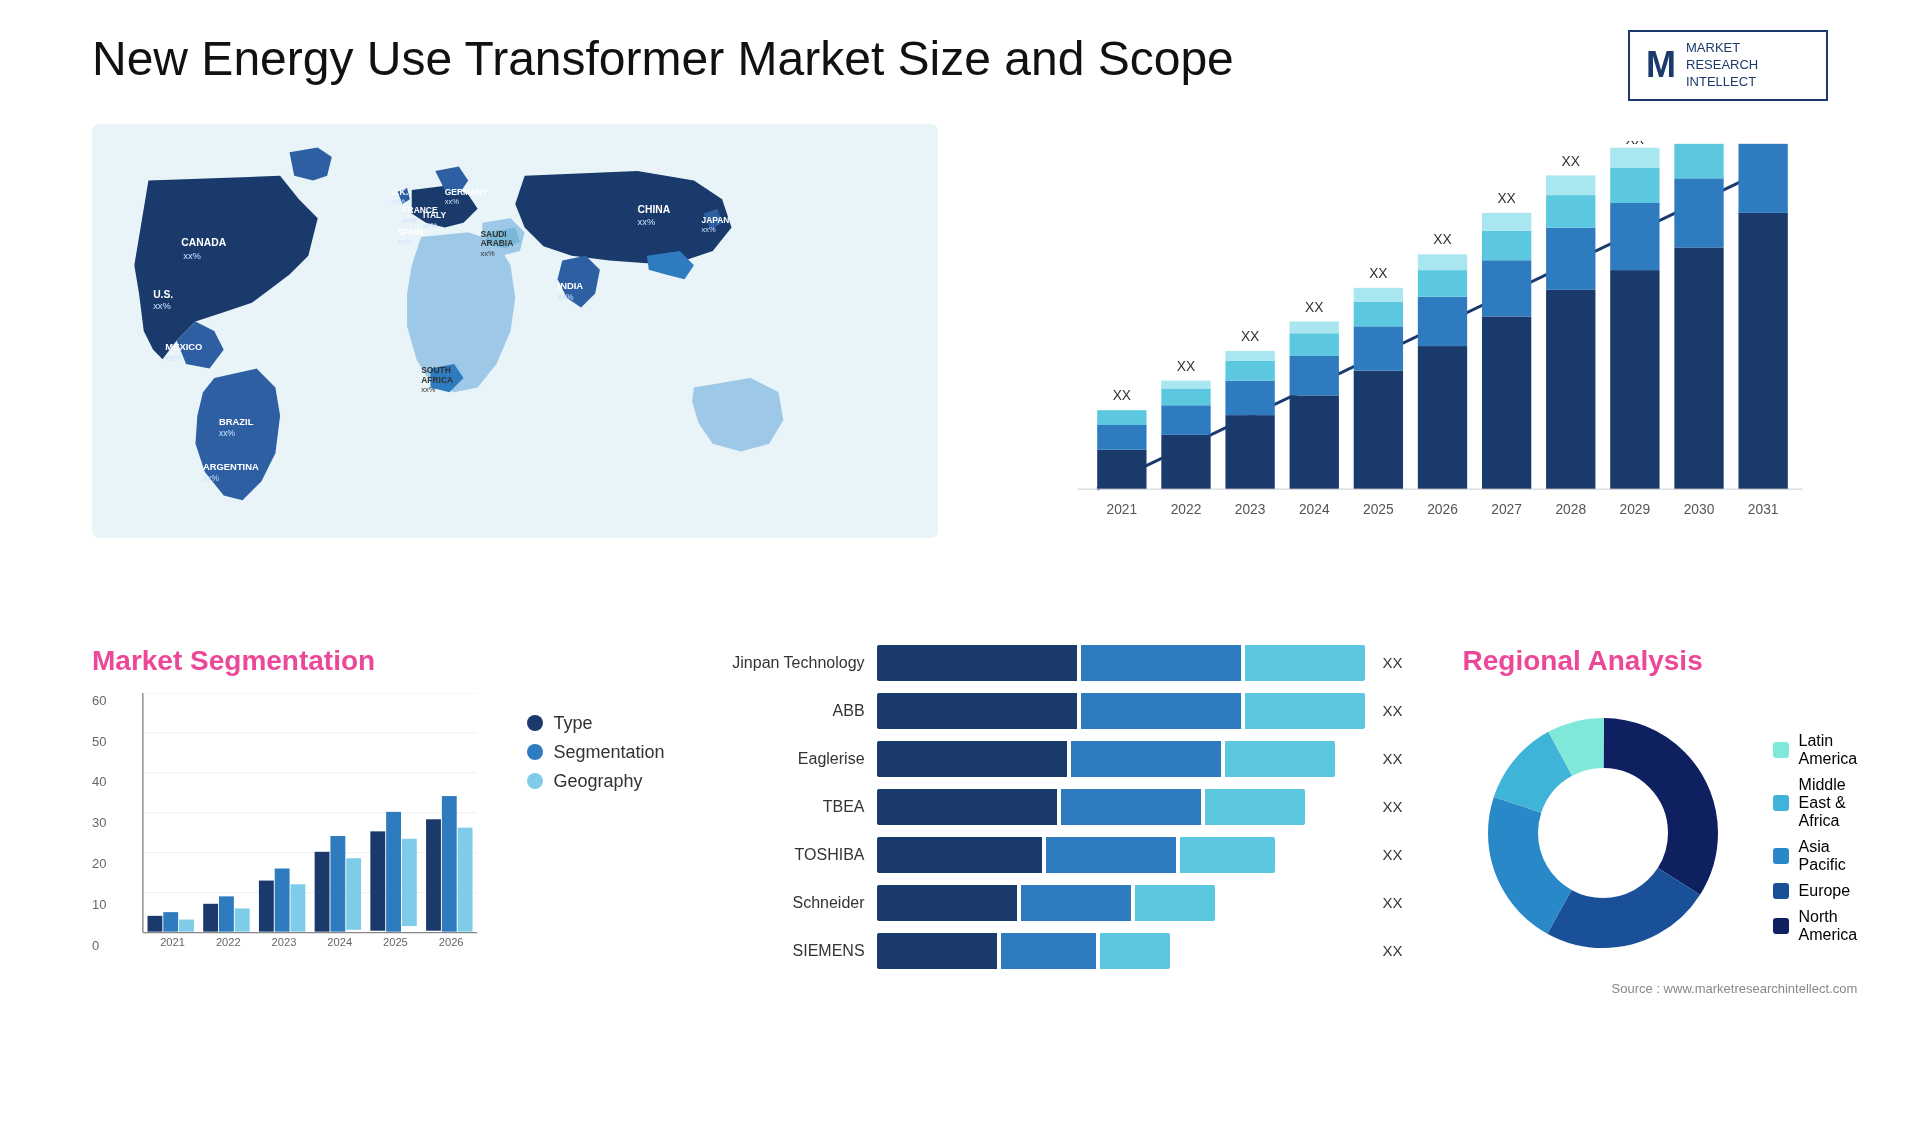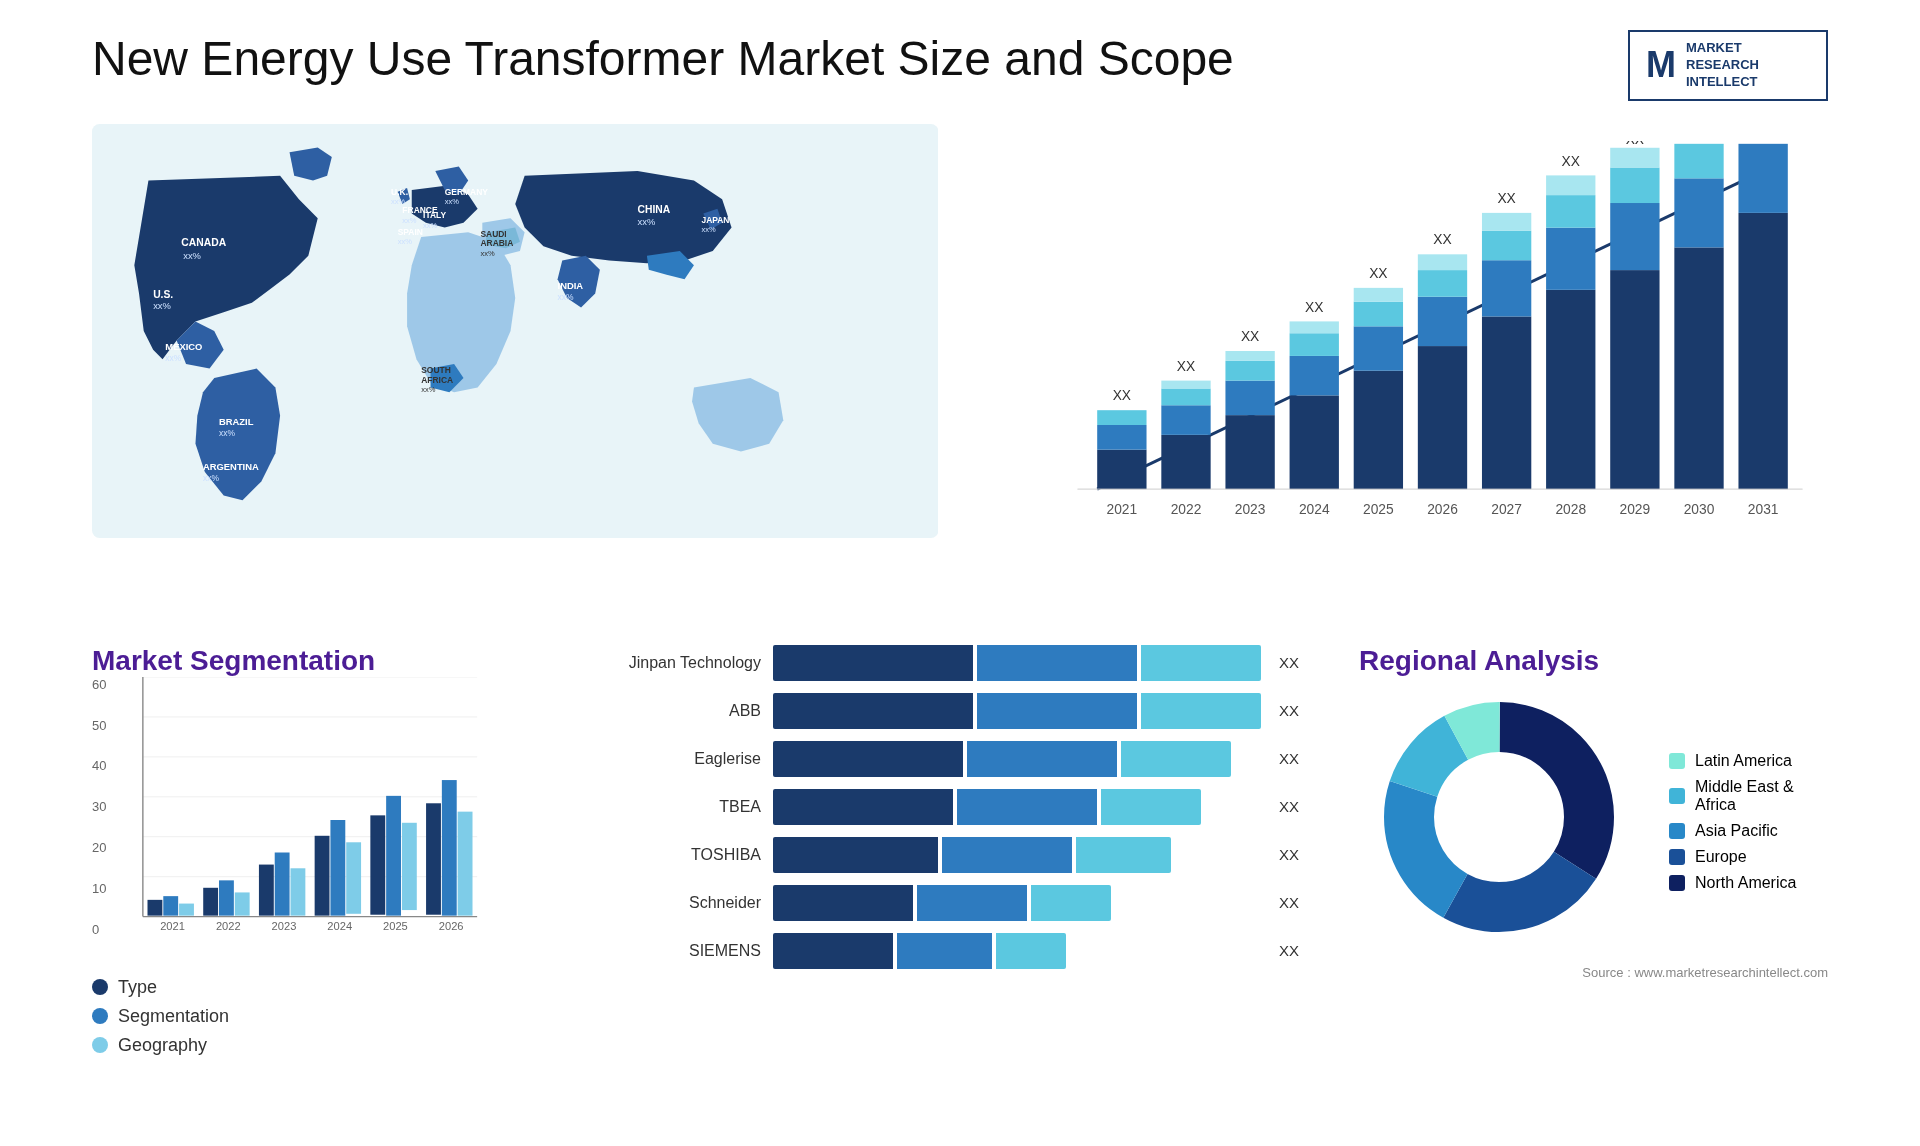--- a/index.html
+++ b/index.html
@@ -37,21 +37,21 @@
       min-width: 200px;
     }
     .logo-m {
       font-size: 36px;
       font-weight: 900;
       color: #1a3a6b;
       margin-right: 10px;
     }
     .logo-text {
       font-size: 13px;
-      font-weight: 700;
+      font-weight: 400;
       color: #1a3a6b;
       line-height: 1.3;
       text-transform: uppercase;
     }
     
     .top-section {
       display: flex;
       gap: 40px;
       margin-bottom: 30px;
     }
@@ -72,22 +72,22 @@
       display: flex;
       gap: 40px;
     }
     
     .seg-container {
       flex: 1;
     }
     .section-title {
       font-size: 28px;
       font-weight: 700;
-      color: #4c1d95;
-      margin-bottom: 0;
+      color: #ec4899;
+      margin-bottom: 16px;
     }
     .seg-y-axis {
       display: flex;
       flex-direction: column;
       justify-content: space-between;
       height: 260px;
       margin-right: 8px;
       font-size: 13px;
       color: #666;
     }
@@ -365,21 +365,21 @@
 
         <line x1="40" y1="350" x2="775" y2="350" stroke="#ccc" stroke-width="1"></line>
       </svg>
     </div>
   </div>
 
   <div class="bottom-section">
 
     <div class="seg-container">
       <h2 class="section-title">Market Segmentation</h2>
-      <div style="display:flex; align-items:flex-start; gap:16px;flex-direction:column;">
+      <div style="display:flex; align-items:flex-start; gap:37px;">
         <div style="display:flex; gap:16px;">
 
           <div class="seg-y-axis">
             <span>60</span>
             <span>50</span>
             <span>40</span>
             <span>30</span>
             <span>20</span>
             <span>10</span>
             <span>0</span>

